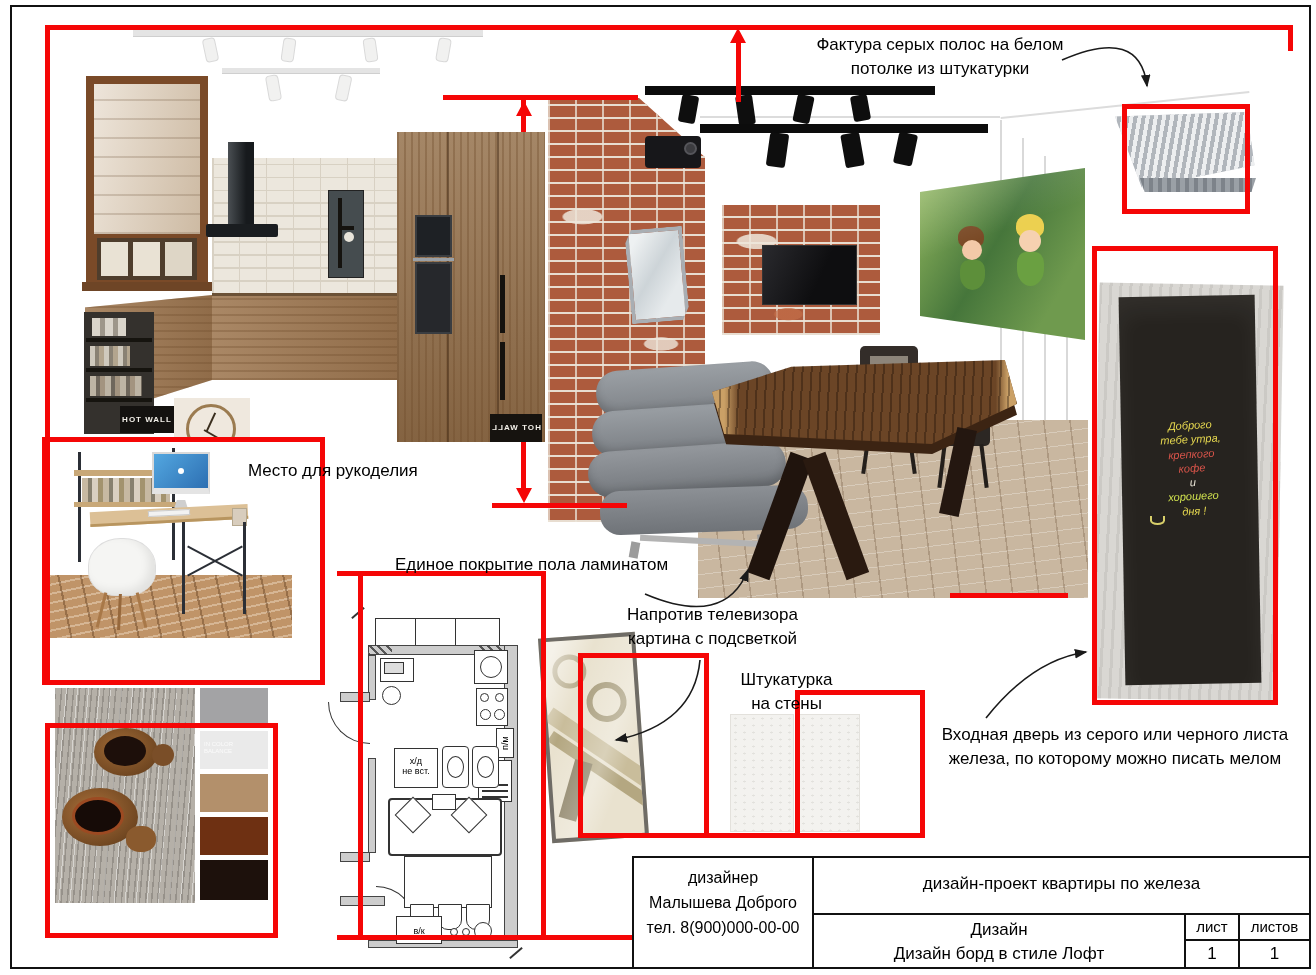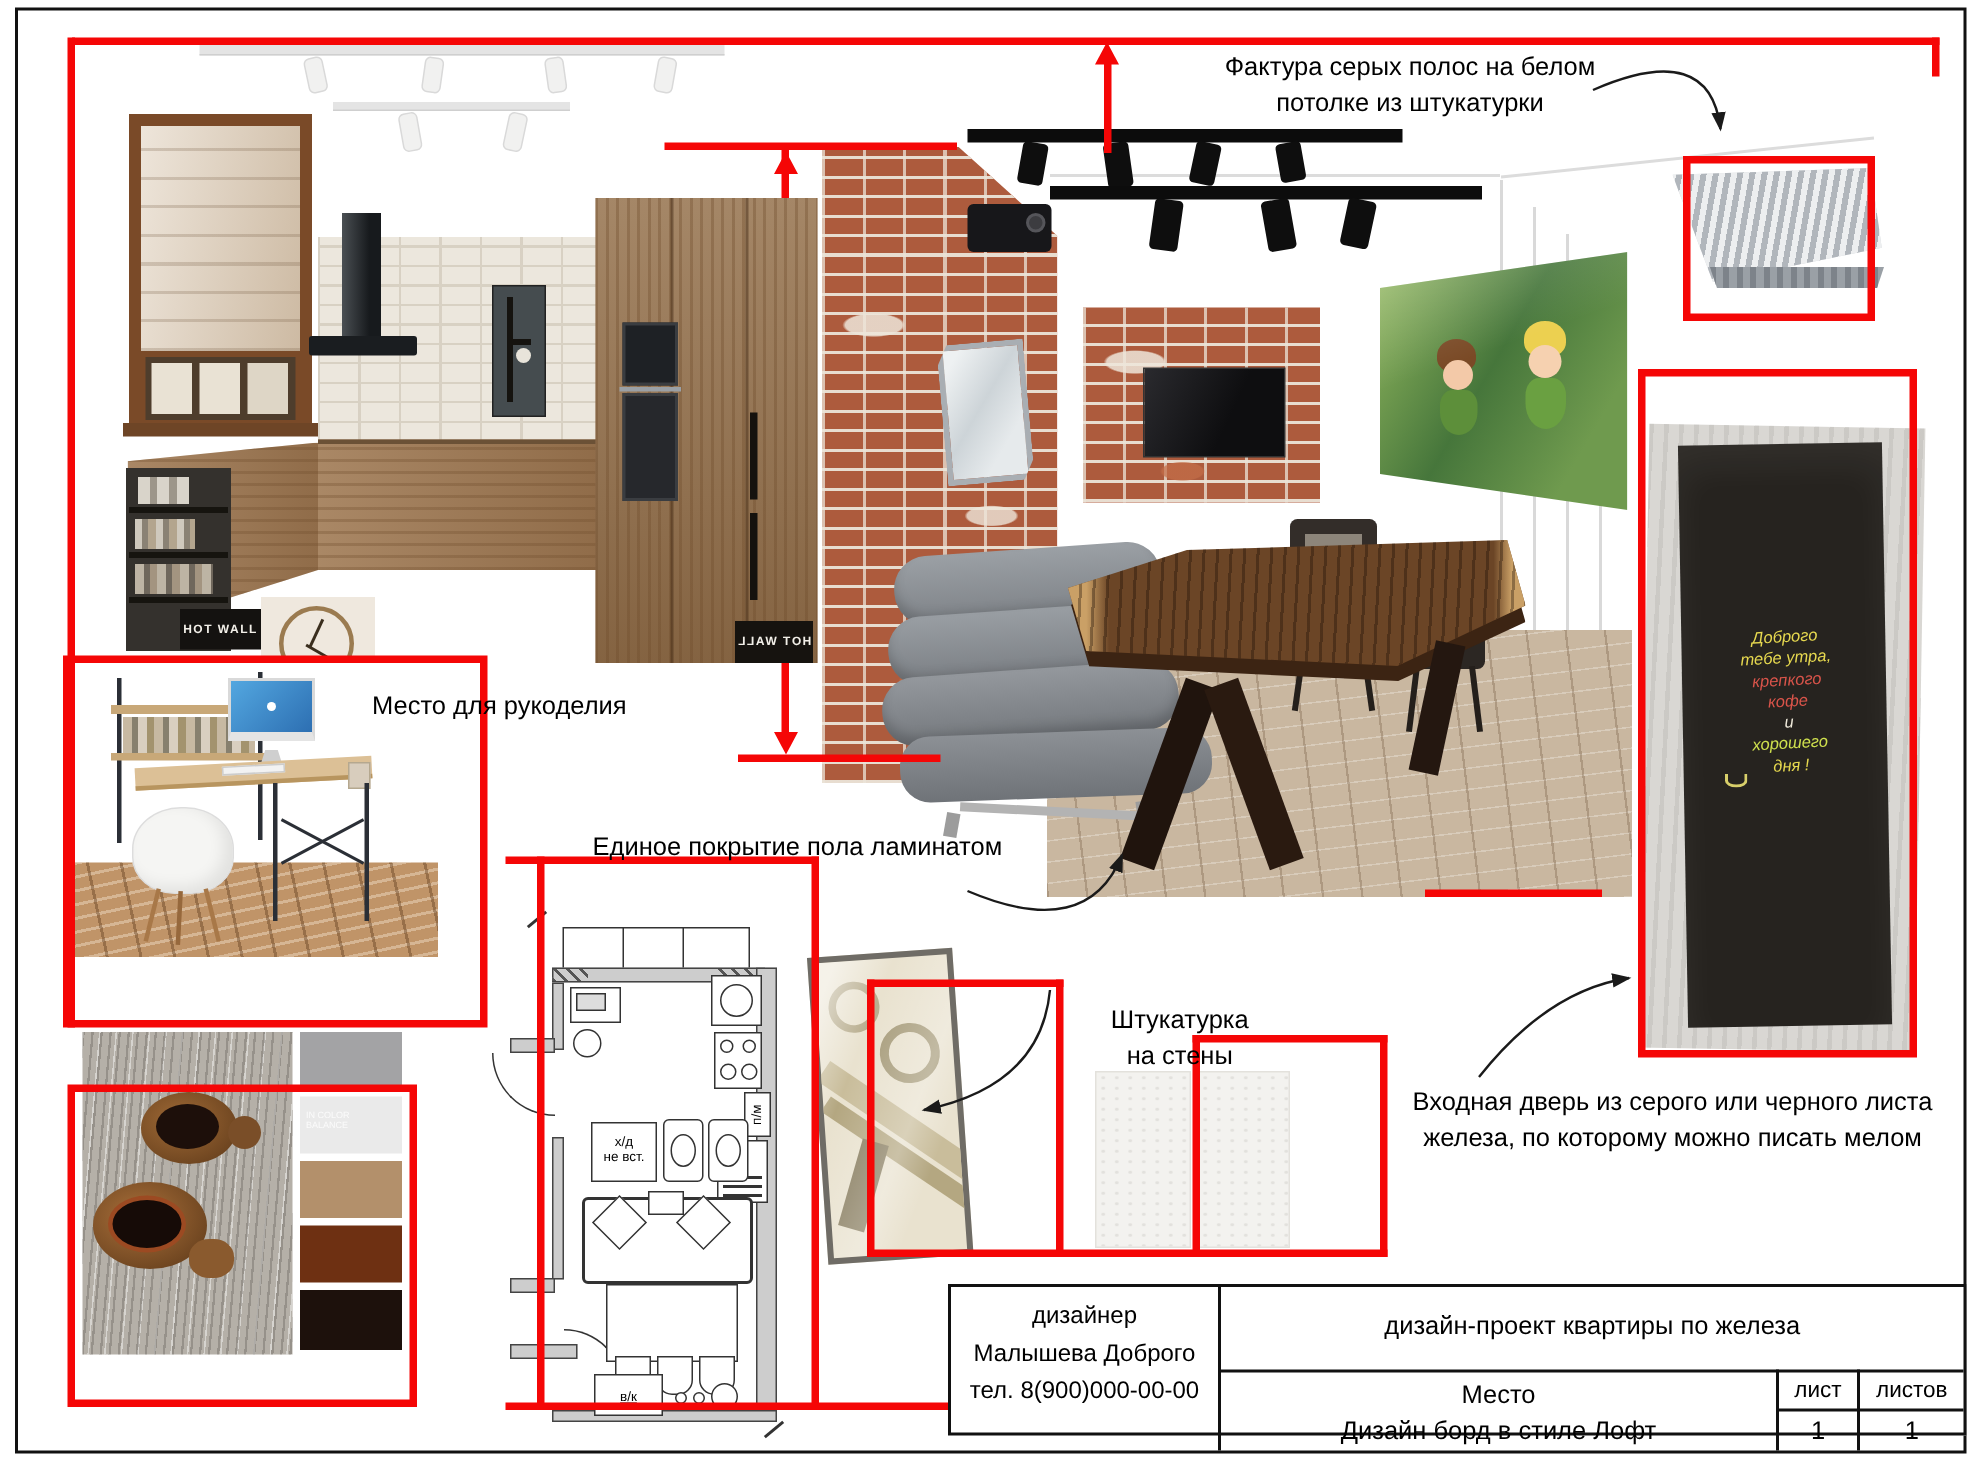--- a/index.html
+++ b/index.html
@@ -326,43 +326,47 @@
   </svg>
 
   <div class="a txt" style="left:812px;top:33px;width:256px;z-index:7;">
     <div>Фактура серых полос на белом</div>
     <div>потолке из штукатурки</div>
   </div>
   <div class="a txt" style="left:248px;top:459px;z-index:7;">Место для рукоделия</div>
   <div class="a txt" style="left:395px;top:553px;width:250px;z-index:7;">
     <div>Единое покрытие пола ламинатом</div>
   </div>
+  <div class="a txt" style="left:610px;top:603px;width:205px;z-index:7;">
+    <div>Напротив телевизора</div>
+    <div>картина с подсветкой</div>
+  </div>
   <div class="a txt" style="left:714px;top:668px;width:145px;z-index:7;">
     <div>Штукатурка</div>
     <div>на стены</div>
   </div>
   <div class="a txt" style="left:935px;top:723px;width:360px;z-index:7;">
     <div>Входная дверь из серого или черного листа</div>
     <div>железа, по которому можно писать мелом</div>
   </div>
 
-  <div class="a" style="left:632px;top:856px;width:679px;height:101px;border:2px solid #111;background:#fff;z-index:8;padding-left:32px;">
+  <div class="a" style="left:632px;top:856px;width:679px;height:113px;border:2px solid #111;background:#fff;z-index:8;padding-left:32px;">
     <div class="a" style="left:178px;top:0;width:2px;height:109px;background:#111;"></div>
     <div class="a" style="left:180px;top:55px;width:495px;height:2px;background:#111;"></div>
     <div class="a" style="left:550px;top:55px;width:2px;height:54px;background:#111;"></div>
     <div class="a" style="left:604px;top:55px;width:2px;height:54px;background:#111;"></div>
     <div class="a" style="left:552px;top:81px;width:123px;height:2px;background:#111;"></div>
     <div class="a tb" style="left:0;top:8px;width:178px;font-size:16px;line-height:1.55;">
       <div>дизайнер</div>
       <div>Малышева Доброго</div>
       <div>тел. 8(900)000-00-00</div>
     </div>
     <div class="a tb" style="left:180px;top:16px;width:495px;">дизайн-проект квартиры по железа</div>
     <div class="a tb" style="left:180px;top:60px;width:370px;line-height:1.4;">
-      <div>Место</div>
+      <div>Дизайн</div>
       <div>Дизайн борд в стиле Лофт</div>
     </div>
     <div class="a tb" style="left:552px;top:60px;width:52px;font-size:15px;">лист</div>
     <div class="a tb" style="left:606px;top:60px;width:69px;font-size:15px;">листов</div>
     <div class="a tb" style="left:552px;top:86px;width:52px;">1</div>
     <div class="a tb" style="left:606px;top:86px;width:69px;">1</div>
   </div>
 
 </div>
 

